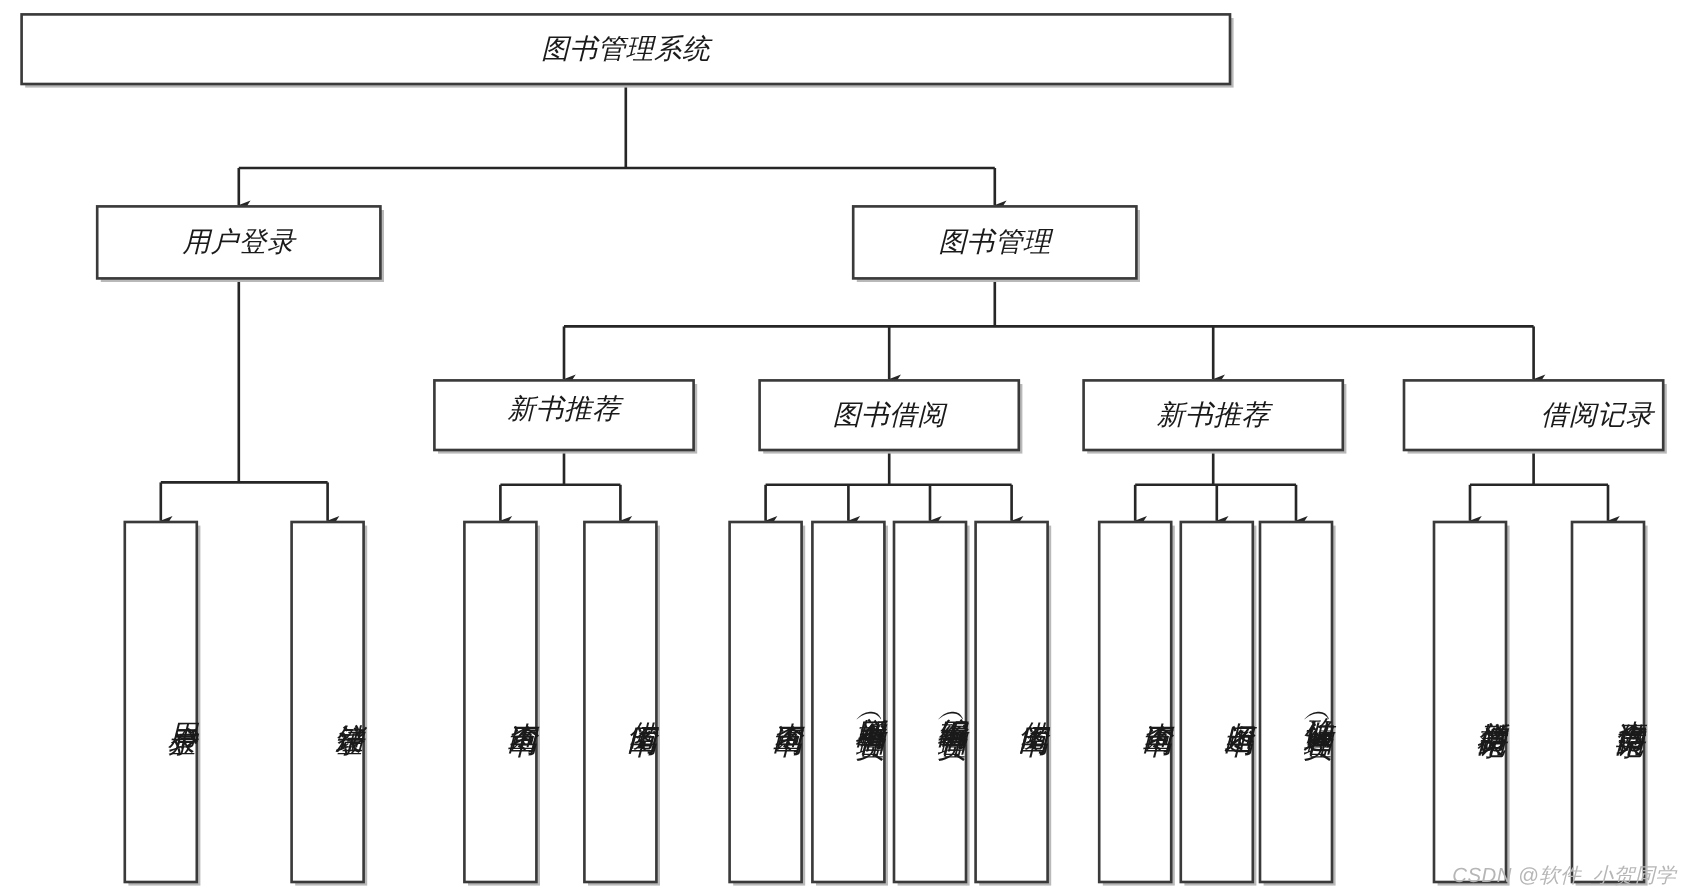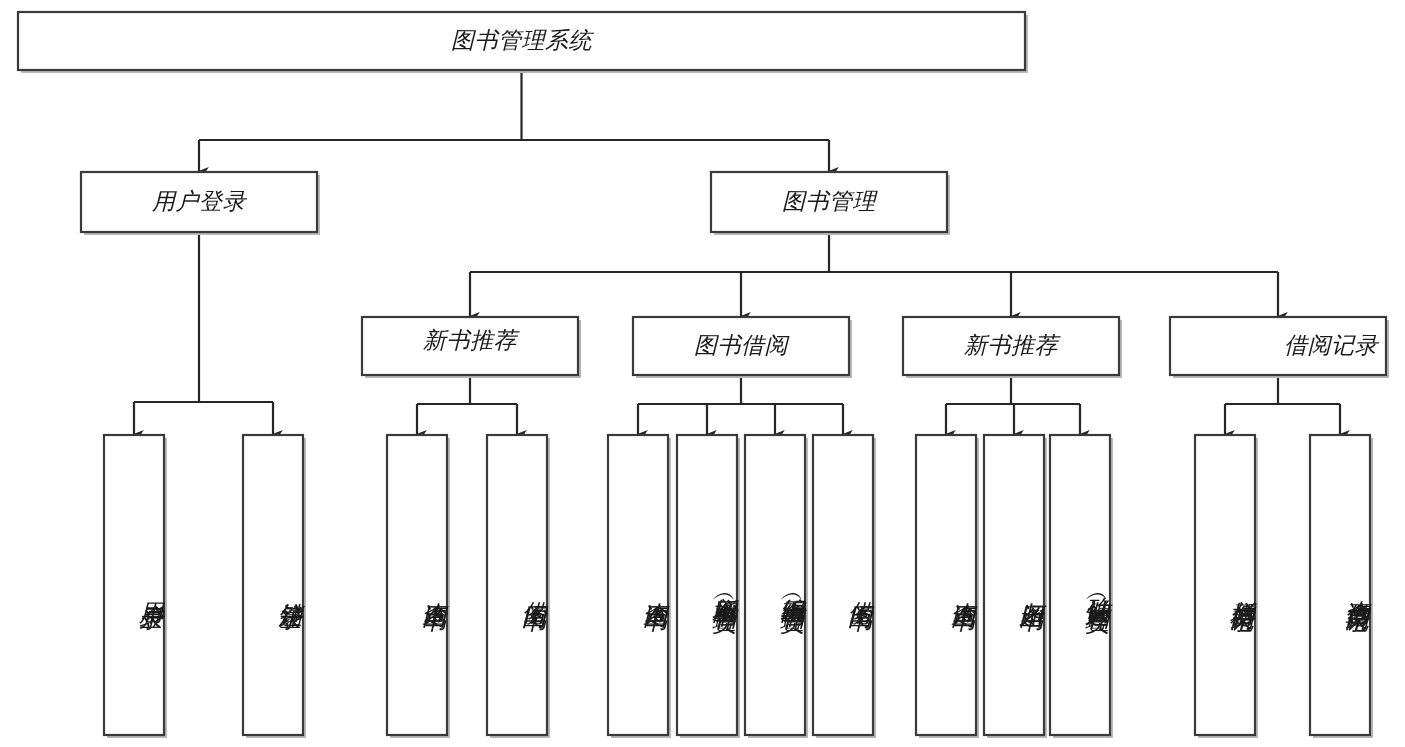--- a/index.html
+++ b/index.html
@@ -184,13 +184,14 @@
       <div class="node-label vertical" style="left: 677px; top: 435px; width: 60px; height: 300px;">新增图书（管理员）</div>
       <div class="node-label vertical" style="left: 745px; top: 435px; width: 60px; height: 300px;">编辑图书（管理员）</div>
       <div class="node-label vertical" style="left: 813px; top: 435px; width: 60px; height: 300px;">借阅图书</div>
       <div class="node-label vertical" style="left: 916px; top: 435px; width: 60px; height: 300px;">查询图书</div>
       <div class="node-label vertical" style="left: 984px; top: 435px; width: 60px; height: 300px;">归还图书</div>
       <div class="node-label vertical" style="left: 1050px; top: 435px; width: 60px; height: 300px;">确认归还（管理员）</div>
       <div class="node-label vertical" style="left: 1195px; top: 435px; width: 60px; height: 300px;">新增借阅记录</div>
       <div class="node-label vertical" style="left: 1310px; top: 435px; width: 60px; height: 300px;">查询借阅记录</div>
     </div>
 
+  <div id="watermark">CSDN @软件_小贺同学</div>
 </div>
 
 </body></html>

